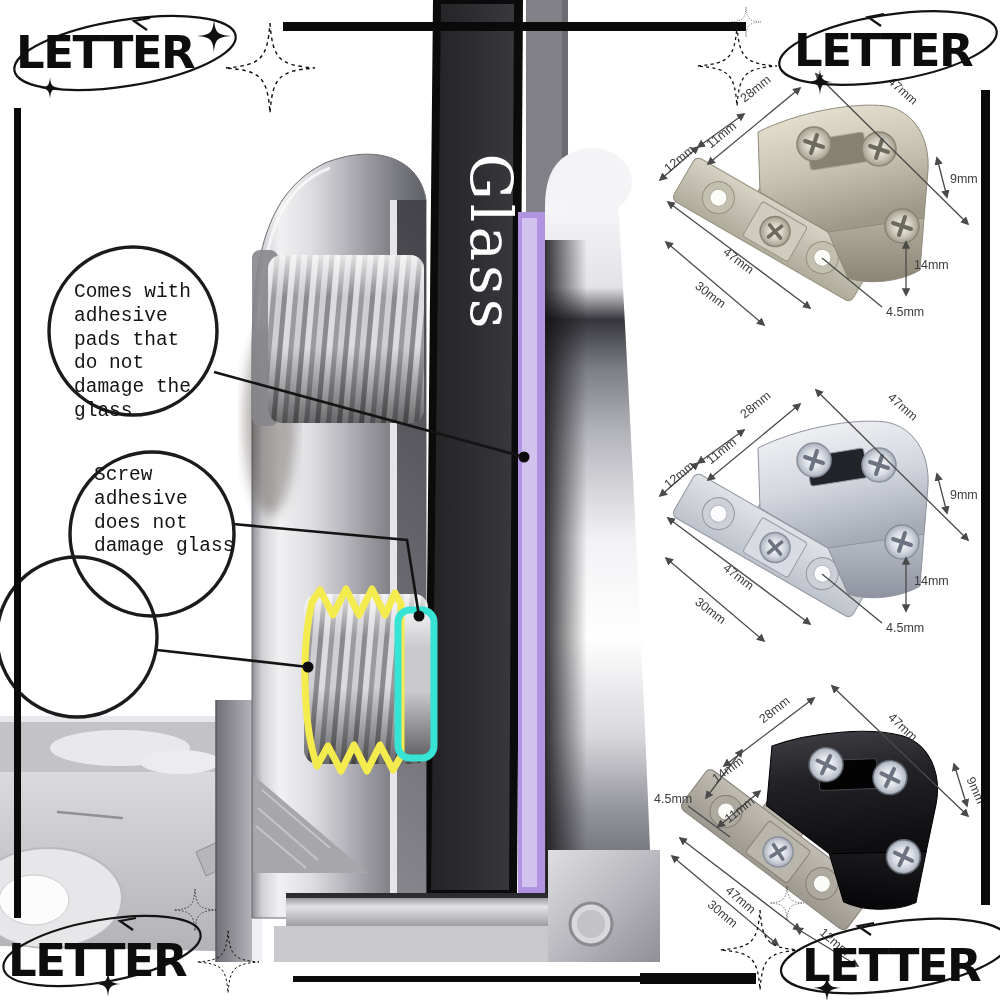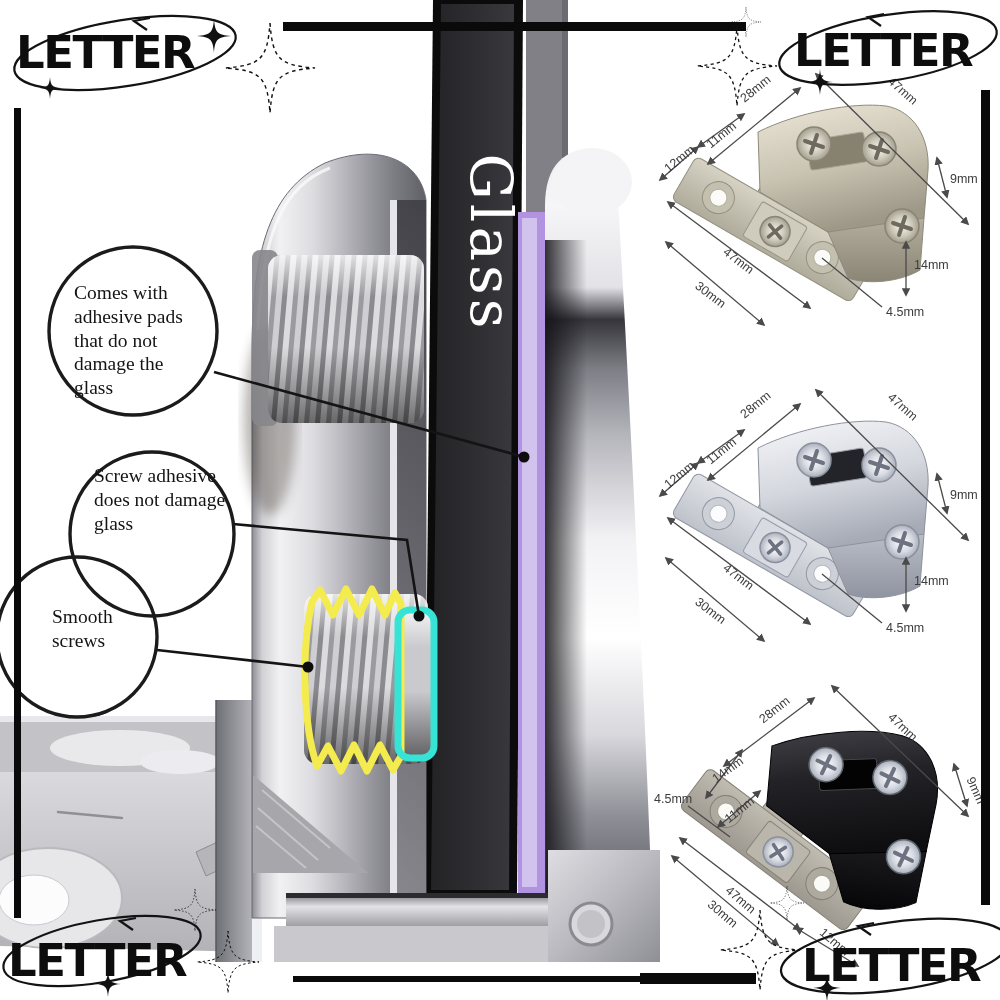--- a/index.html
+++ b/index.html
@@ -1,20 +1,20 @@
 <!DOCTYPE html>
 <html><head>
 <meta charset="utf-8">
 <style>
   html,body{margin:0;padding:0;background:#fff;}
   #stage{position:relative;width:1000px;height:1000px;background:#fff;overflow:hidden;
          font-family:"Liberation Sans",sans-serif;}
   #stage svg{position:absolute;}
   .bar{position:absolute;background:#0a0a0a;}
-  .callout-text{position:absolute;font-family:Liberation Serif, serif;font-size:19.5px;
+  .callout-text{position:absolute;font-family:Liberation Mono, monospace;font-size:19.5px;
                 line-height:1.22;color:#141414;}
   .dim{font-size:12.5px;fill:#3d3d3d;font-family:"Liberation Sans",sans-serif;}
   .dimline{stroke:#4a4a4a;stroke-width:1.3;fill:none;}
   .leader{stroke:#141414;stroke-width:2.6;fill:none;}
   .bubble-fill{fill:#ffffff;}
   .bubble-stroke{fill:none;stroke:#1b1b1b;stroke-width:3.4;}
   .logo-text{font-family:"DejaVu Sans","Liberation Sans",sans-serif;font-weight:800;
              font-size:45px;letter-spacing:-1.5px;fill:#0d0d0d;}
   .orbit{fill:none;stroke:#131313;stroke-width:2.2;}
   .sp{fill:#111;}
@@ -178,21 +178,20 @@
       <path class="leader" d="M157,650 L308,667"></path>
       <circle cx="308" cy="667" r="5.5" fill="#0d0d0d"></circle>
       <circle cx="133" cy="331" r="84" class="bubble-stroke"></circle>
       <circle cx="152" cy="534" r="82" class="bubble-stroke"></circle>
       <circle cx="77" cy="637" r="80" class="bubble-stroke"></circle>
     </g>
   </svg>
 
   <div class="callout-text" style="left:74px;top:281px;width:128px">Comes with adhesive pads that do not damage the glass</div>
   <div class="callout-text" style="left:94px;top:464px;width:142px">Screw adhesive does not damage glass</div>
-  <div class="callout-text" style="left:52px;top:605px;width:100px">Smooth screws</div>
 
   <svg width="348" height="300" viewBox="0 0 348 300" style="left:648px;top:52px">
     <defs>
       <marker id="ah1" viewBox="0 0 10 10" refX="8" refY="5" markerWidth="6.5" markerHeight="6.5" orient="auto-start-reverse">
         <path d="M0,0 L10,5 L0,10 z" fill="#4a4a4a"></path>
         </marker>
       <linearGradient id="gBodyN" x1="0" y1="0" x2=".3" y2="1">
         <stop offset="0" stop-color="#ece6d8"></stop>
           <stop offset=".55" stop-color="#c9c3b2"></stop>
         <stop offset="1" stop-color="#9e9888"></stop>

